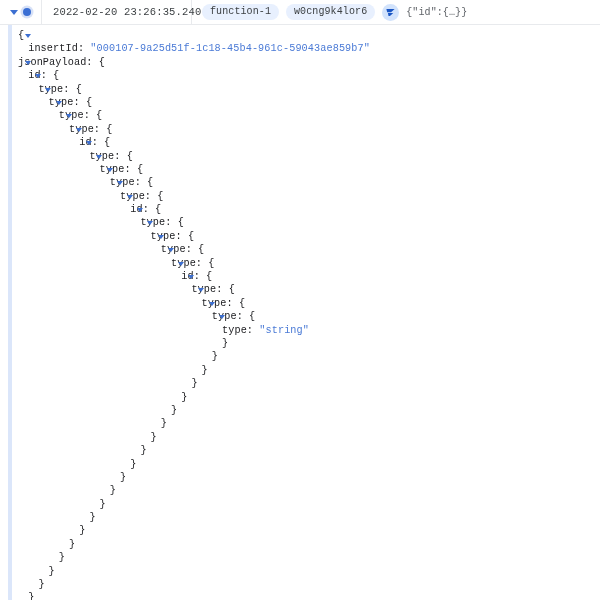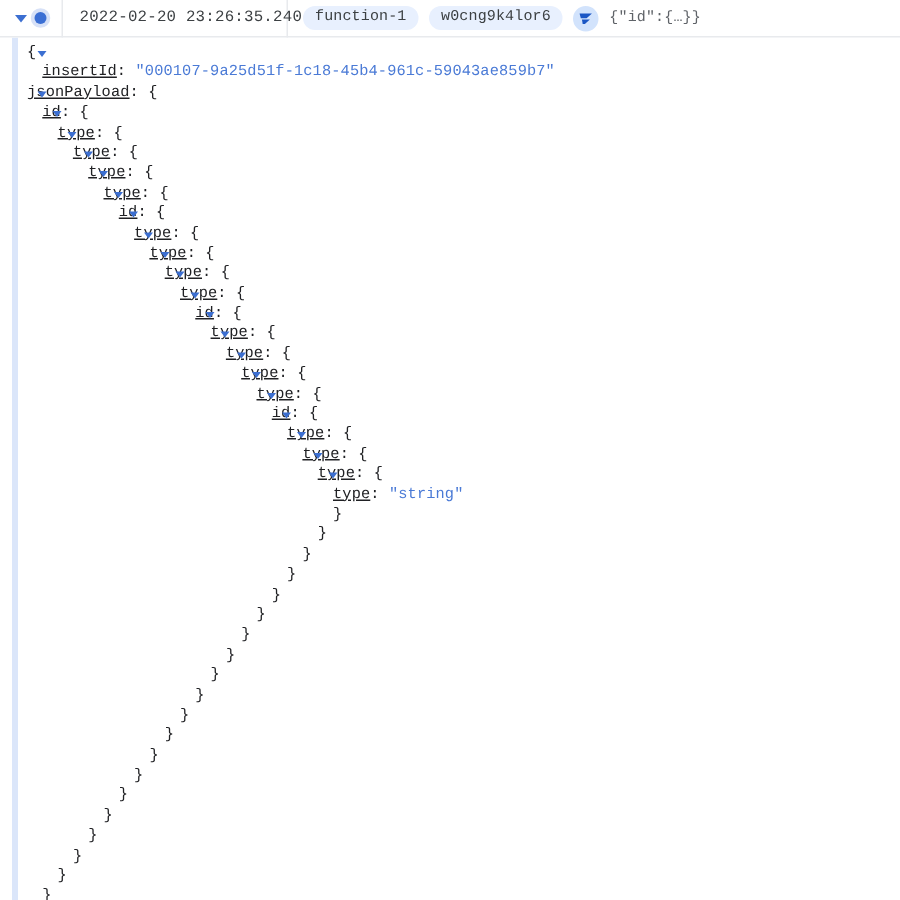--- a/index.html
+++ b/index.html
@@ -128,21 +128,21 @@
   .tw {
     position: absolute;
     width: 0; height: 0;
     border-left: 3.5px solid transparent;
     border-right: 3.5px solid transparent;
     border-top: 4.5px solid #3c6fd1;
     top: 5px;
     margin-left: -11px;
     cursor: pointer;
   }
-  .k { color: #202124; text-decoration: underline; }
+  .k { color: #202124; }
   .str { color: #4a7ad6; }
   .punc { color: #202124; }
 </style>
 </head>
 <body>
 
 <div class="log-header">
 
   <div class="hdr-cell hdr-toggles">
     <span class="chev-down"></span>

